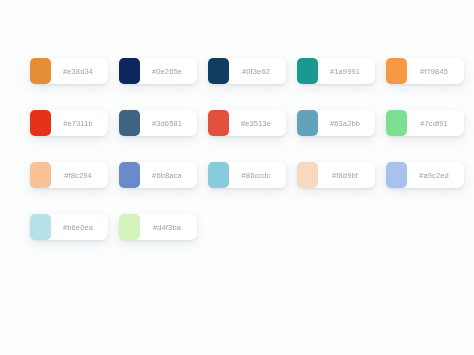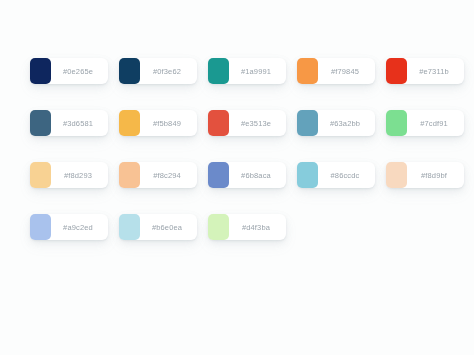--- a/index.html
+++ b/index.html
@@ -58,20 +58,24 @@
     white-space: nowrap;
     overflow: hidden;
     font-family: "Liberation Sans", sans-serif;
   }
 </style>
 </head>
 <body>
 
 <div id="palette-grid">
     <div class="swatch-card">
+      <div class="color-block" style="background: rgb(227, 141, 52);"></div>
+      <div class="hex-label">#e38d34</div>
+    </div>
+    <div class="swatch-card">
       <div class="color-block" style="background: rgb(14, 38, 94);"></div>
       <div class="hex-label">#0e265e</div>
     </div>
     <div class="swatch-card">
       <div class="color-block" style="background: rgb(15, 62, 98);"></div>
       <div class="hex-label">#0f3e62</div>
     </div>
     <div class="swatch-card">
       <div class="color-block" style="background: rgb(26, 153, 145);"></div>
       <div class="hex-label">#1a9991</div>
@@ -82,38 +86,30 @@
     </div>
     <div class="swatch-card">
       <div class="color-block" style="background: rgb(231, 49, 27);"></div>
       <div class="hex-label">#e7311b</div>
     </div>
     <div class="swatch-card">
       <div class="color-block" style="background: rgb(61, 101, 129);"></div>
       <div class="hex-label">#3d6581</div>
     </div>
     <div class="swatch-card">
-      <div class="color-block" style="background: rgb(245, 184, 73);"></div>
-      <div class="hex-label">#f5b849</div>
-    </div>
-    <div class="swatch-card">
       <div class="color-block" style="background: rgb(227, 81, 62);"></div>
       <div class="hex-label">#e3513e</div>
     </div>
     <div class="swatch-card">
       <div class="color-block" style="background: rgb(99, 162, 187);"></div>
       <div class="hex-label">#63a2bb</div>
     </div>
     <div class="swatch-card">
       <div class="color-block" style="background: rgb(124, 223, 145);"></div>
       <div class="hex-label">#7cdf91</div>
-    </div>
-    <div class="swatch-card">
-      <div class="color-block" style="background: rgb(248, 210, 147);"></div>
-      <div class="hex-label">#f8d293</div>
     </div>
     <div class="swatch-card">
       <div class="color-block" style="background: rgb(248, 194, 148);"></div>
       <div class="hex-label">#f8c294</div>
     </div>
     <div class="swatch-card">
       <div class="color-block" style="background: rgb(107, 138, 202);"></div>
       <div class="hex-label">#6b8aca</div>
     </div>
     <div class="swatch-card">

